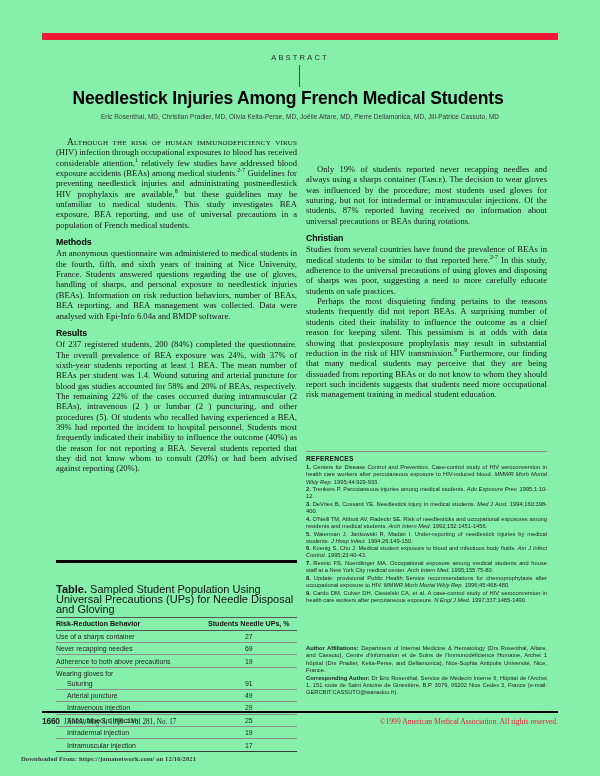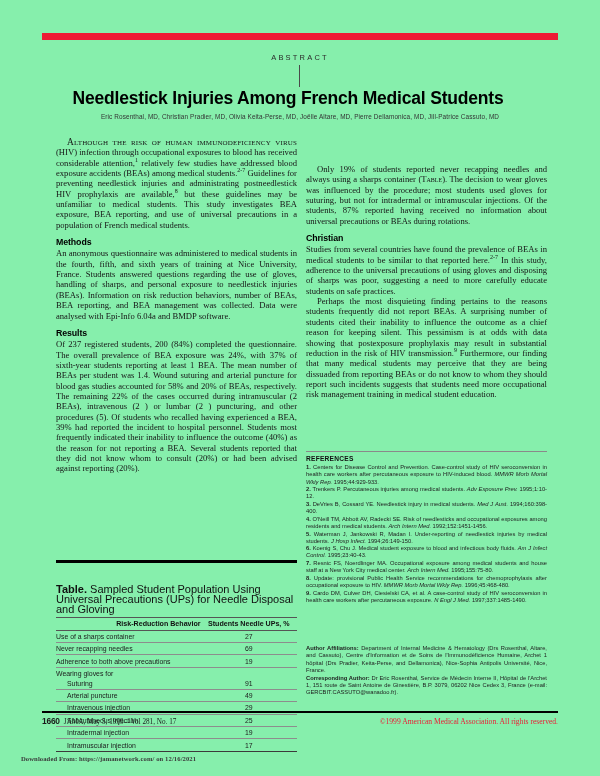--- a/index.html
+++ b/index.html
@@ -139,21 +139,21 @@
     color: #1b1b1b;
   }
   table.data th {
     font-weight: bold;
     font-size: 7.1px;
     padding: 1.5px 0 2px 0;
     border-bottom: 0.9px solid #555;
     border-top: 0.9px solid #555;
     color: #111;
   }
-  table.data th.c1 { text-align: right; }
+  table.data th.c1 { text-align: left; }
   table.data th.c2 { text-align: center; width: 40%; }
   table.data td {
     padding: 2.2px 0 2.2px 0;
     border-bottom: 0.55px solid #8d8d8d;
   }
   table.data td.val { text-align: center; }
   table.data tr.group td {
     border-bottom: none;
     padding-bottom: 0.5px;
   }

